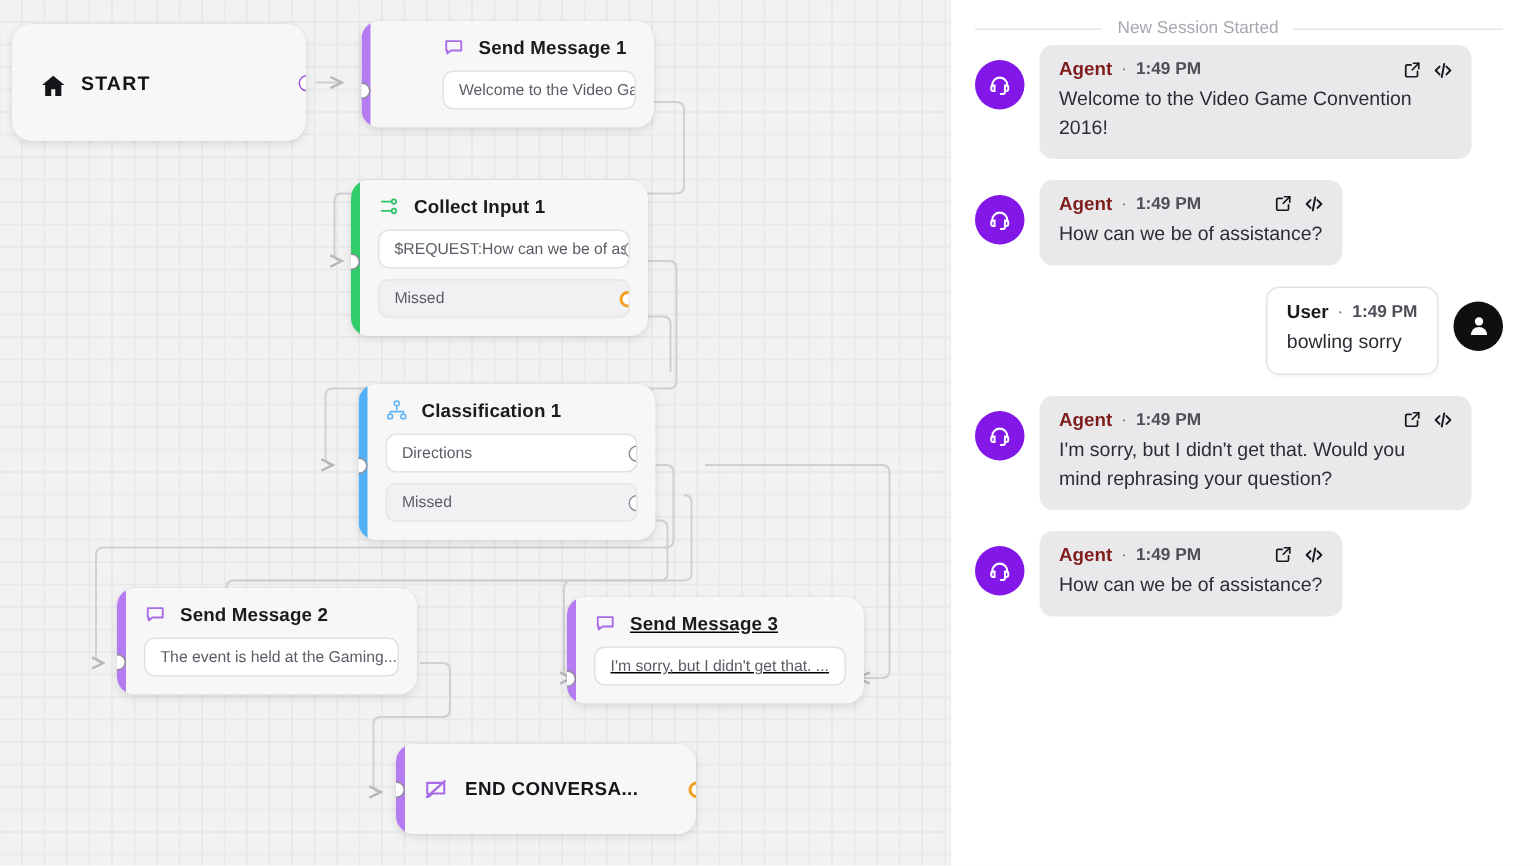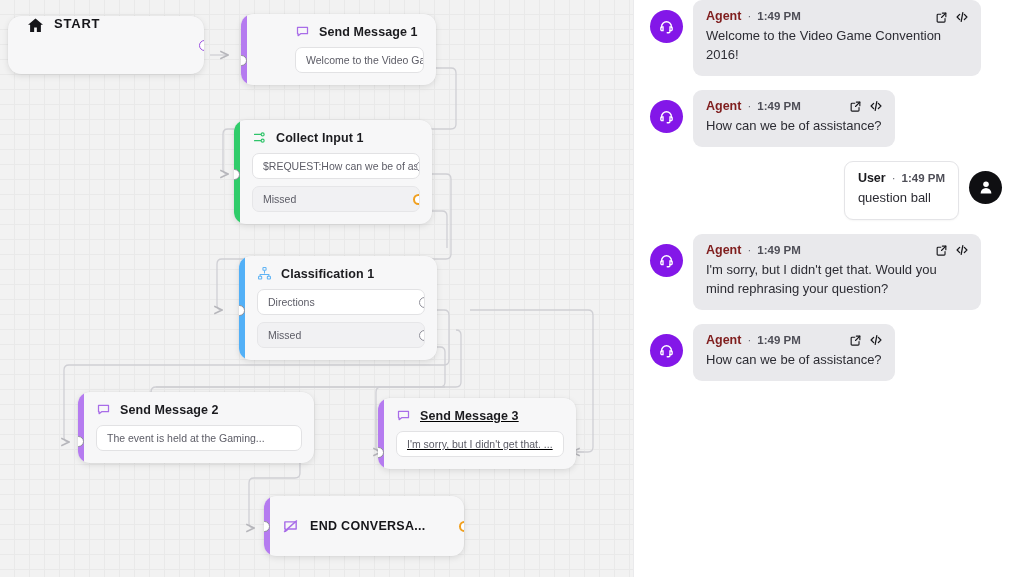--- a/index.html
+++ b/index.html
@@ -67,23 +67,23 @@
     border-radius: 50%;
     background: #ffffff;
     border: 1.5px solid #8f8f99;
     z-index: 6;
   }
   .port.out-orange { background: #ffffff; border-color: #f0a020; border-width: 2px; }
   .port.out-purple { background: #ffffff; border-color: #9b51e0; border-width: 1.5px; }
 
   
   #node-start {
-    left: 8px; top: 16px; width: 196px; height: 58px;
+    left: 8px; top: 16px; width: 196px; height: 78px;
     background: #f7f7f8; border-radius: 13px;
-    display: flex; align-items: flex-start; padding-left: 18px;
+    display: flex; align-items: center; padding-left: 18px;
   }
   .start-label {
     font-size: 13px; font-weight: bold; letter-spacing: .8px;
     color: #16161a; margin-left: 13px;
   }
 
   
   #node-end {
     left: 264px; top: 496px; width: 200px; height: 60px;
     display: flex; align-items: center;
@@ -253,21 +253,21 @@
           <span class="port" style="right:-6px; top:50%; margin-top:-5.5px;"></span>
         </div>
         <div class="field muted">
           <span>Missed</span>
           <span class="port" style="right:-6px; top:50%; margin-top:-5.5px;"></span>
         </div>
       </div>
       <span class="port" style="left:-5.5px; top:49px;"></span>
     </div>
 
-    <div class="node" style="left:78px; top:392px; width:236px;">
+    <div class="node" style="left:78px; top:392px; width:200px;">
       <div class="accent" style="background:#b57bf0;"></div>
       <div class="node-body">
         <div class="node-head">
           <span class="node-ico">
             <svg viewBox="0 0 24 24" width="15" height="15">
                 <path fill="none" stroke="#a86ce8" stroke-width="2" stroke-linejoin="round" d="M4 5.5h16v10H9l-4 3.2v-3.2H4z"></path>
               </svg>
           </span>
           <span class="node-title">Send Message 2</span>
         </div>
@@ -306,20 +306,25 @@
           <path stroke="#a86ce8" stroke-width="2.2" d="M3 19.5 21 3.5"></path>
         </svg>
       </span>
       <span class="end-label">END CONVERSA...</span>
       <span class="port" style="left:-5.5px; top:50%; margin-top:-5.5px;"></span>
       <span class="port out-orange" style="right:-5.5px; top:50%; margin-top:-5.5px;"></span>
     </div>
   </div>
 
   <div id="chat">
+    <div id="session-divider">
+      <span class="rule short"></span>
+      <span id="session-label">New Session Started</span>
+      <span class="rule"></span>
+    </div>
     <div id="messages">
         <div class="msg-row agent">
           <div class="avatar agent">
             <svg viewBox="0 0 24 24" width="17" height="17">
               <g fill="none" stroke="#ffffff" stroke-width="1.9" stroke-linecap="round">
                 <path d="M5 13.5v-1.2a7 7 0 0 1 14 0v1.2"></path>
                 <path d="M5 12.6h2.1v5.2H5.6A1.6 1.6 0 0 1 4 16.2v-2a1.6 1.6 0 0 1 1-1.6z"></path>
                 <path d="M19 12.6h-2.1v5.2h1.5a1.6 1.6 0 0 0 1.6-1.6v-2a1.6 1.6 0 0 0-1-1.6z"></path>
                 <path d="M16.9 17.8v1.1a1.9 1.9 0 0 1-1.9 1.9h-2"></path>
               </g>
@@ -386,21 +391,21 @@
             <div class="bubble-text">How can we be of assistance?</div>
           </div>
         </div>
         <div class="msg-row user">
           <div class="bubble user">
             <div class="bubble-head">
               <span class="who user">User</span>
               <span class="dot-sep">·</span>
               <span class="stamp">1:49 PM</span>
             </div>
-            <div class="bubble-text">question ball</div>
+            <div class="bubble-text">bowling sorry</div>
           </div>
           <div class="avatar user">
             <svg viewBox="0 0 24 24" width="18" height="18">
               <g fill="#ffffff">
                 <circle cx="12" cy="8.4" r="3.7"></circle>
                 <path d="M4.8 20.5a7.2 7.2 0 0 1 14.4 0z"></path>
               </g>
             </svg>
           </div>
         </div>

